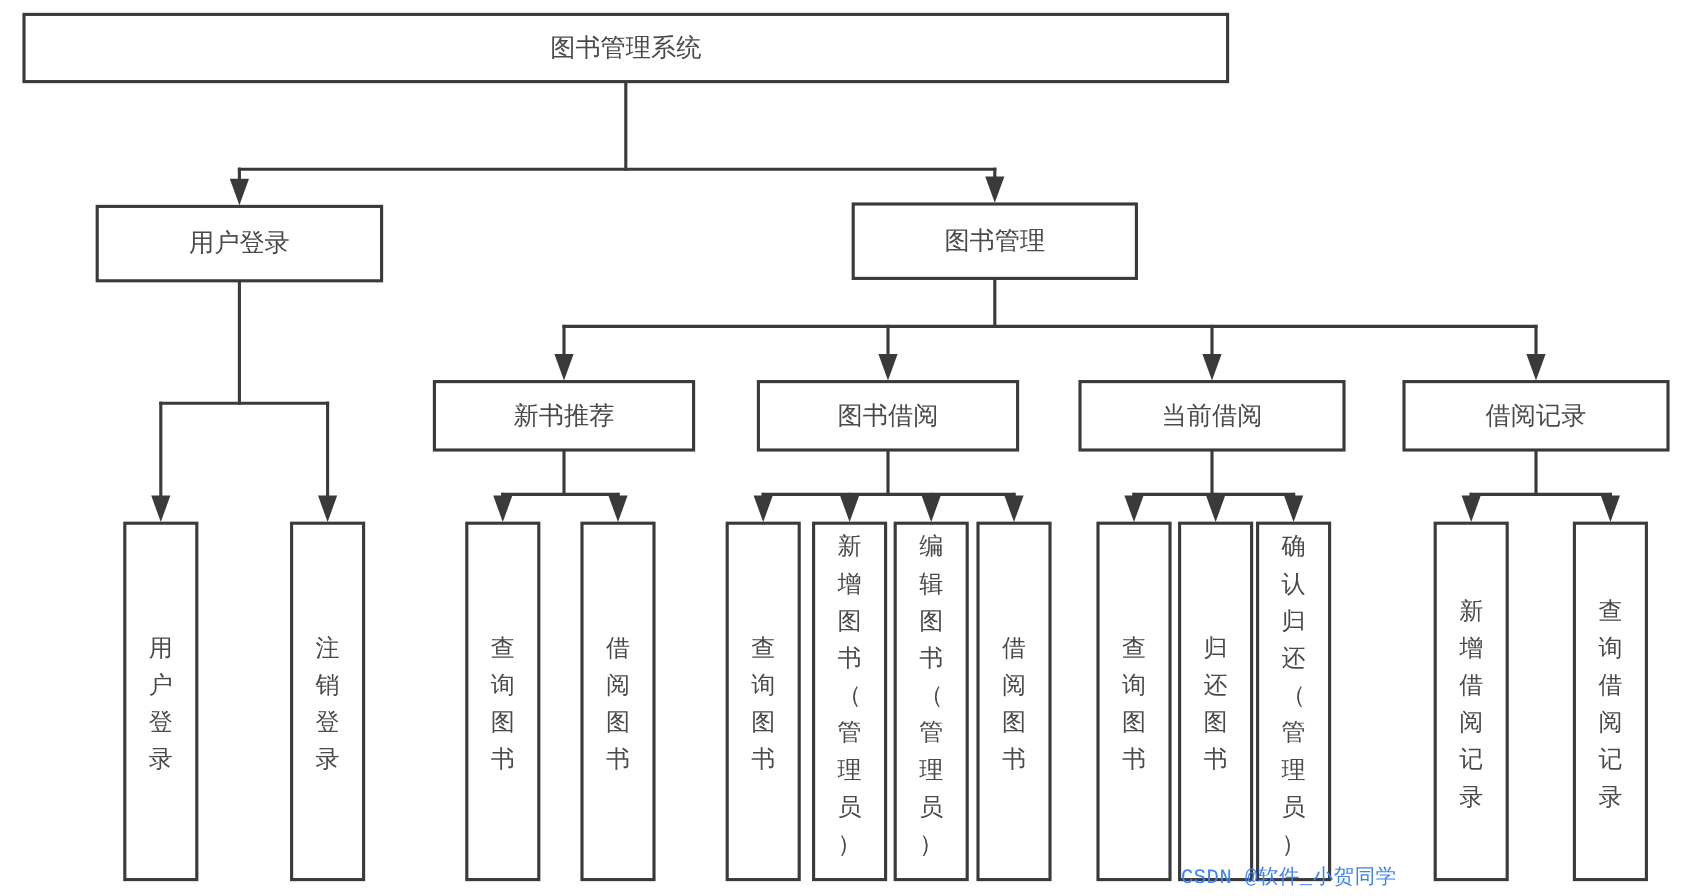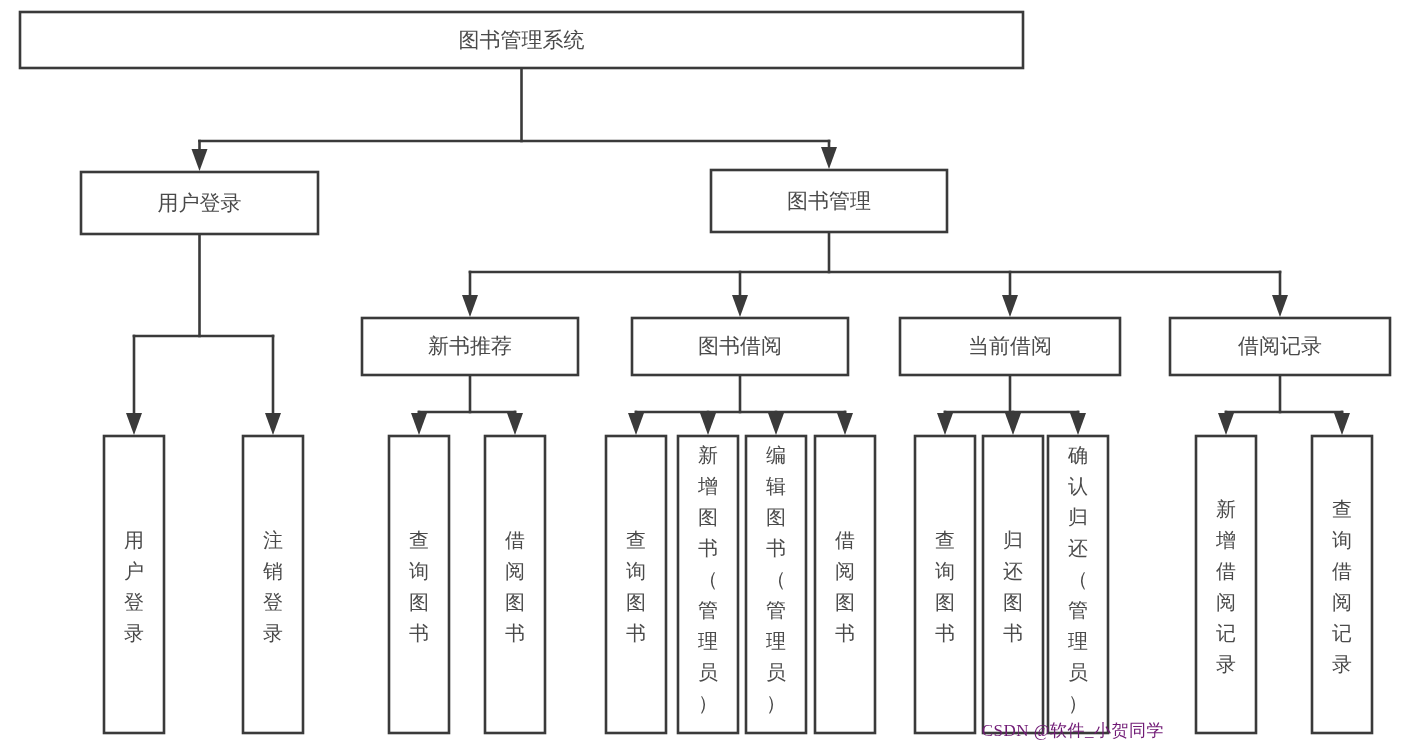--- a/index.html
+++ b/index.html
@@ -51,23 +51,23 @@
   .node-label-v {
     font-family: "Liberation Sans", "DejaVu Sans", sans-serif;
     font-size: 20px;
     fill: #4a4a4a;
     text-anchor: middle;
   }
   .watermark-text {
     position: absolute;
     right: 8px;
     bottom: 5px;
-    font-family: Liberation Serif, serif;
+    font-family: Liberation Mono, monospace;
     font-size: 17px;
-    color: #701a75;
+    color: #3b82f6;
     white-space: nowrap;
     letter-spacing: 0.5px;
   }
 </style>
 </head>
 <body>
 
 <div id="diagram-root">
 
   <svg class="diagram-svg" viewBox="0 0 1405 747">

